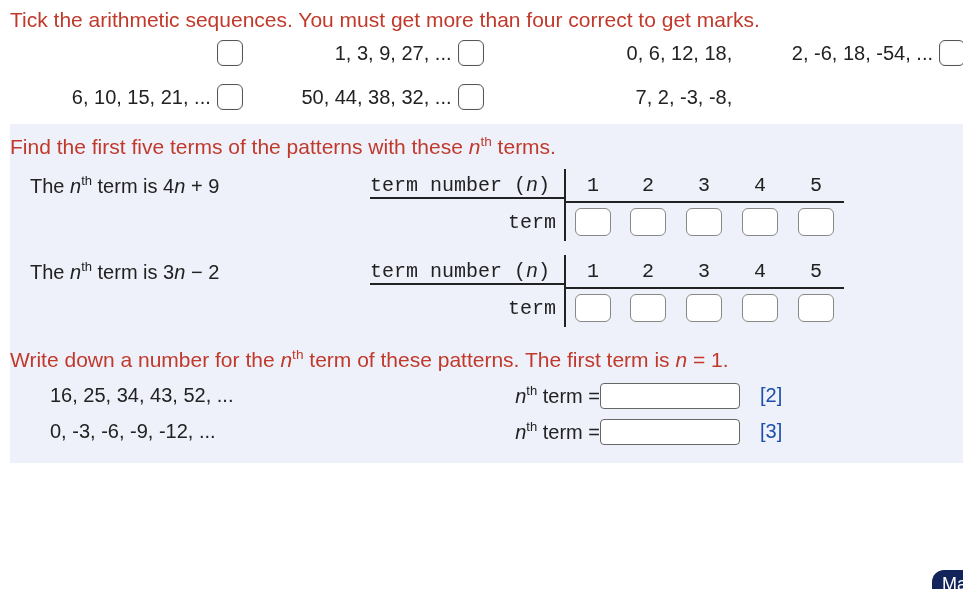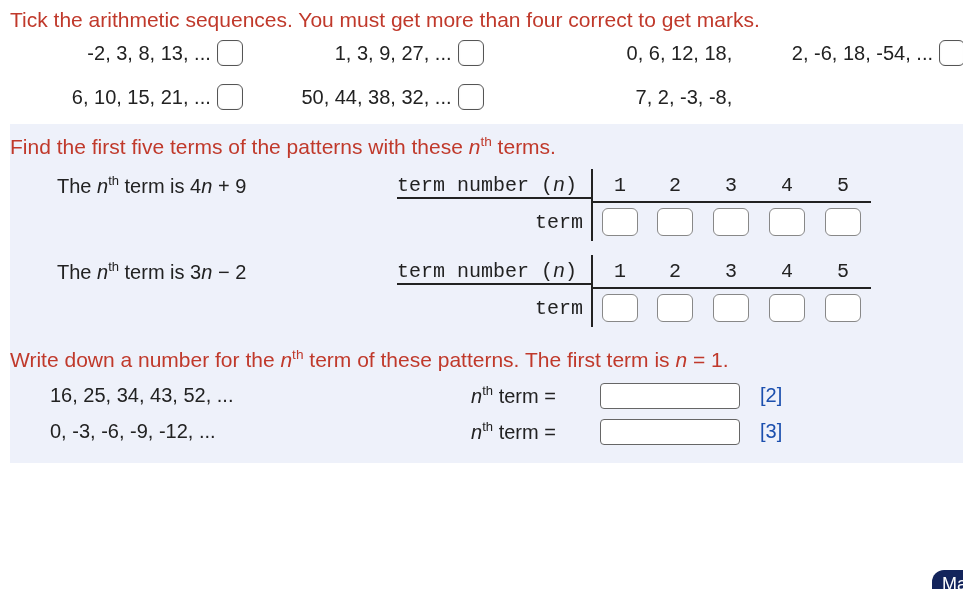--- a/index.html
+++ b/index.html
@@ -55,21 +55,20 @@
   sup { font-size: 0.65em; }
   .pattern-block {
     display: flex;
     align-items: flex-start;
     margin-bottom: 14px;
     padding: 0 20px;
   }
   .pattern-label {
     flex: 0 0 340px;
     padding-top: 4px;
-    margin-left: 27px;
   }
   .term-table {
     display: grid;
     grid-template-columns: auto repeat(5, 56px);
     grid-template-rows: 34px 38px;
     align-items: center;
     font-family: Liberation Mono, monospace;
   }
   .th-label {
     text-align: right;
@@ -115,21 +114,21 @@
     font-size: 21px;
     margin-bottom: 10px;
   }
   .formula-row {
     display: grid;
     grid-template-columns: 360px 190px 160px 80px;
     align-items: center;
     margin-bottom: 10px;
     padding-left: 40px;
   }
-  .formula-label { text-align: center; margin-left: 17px; }
+  .formula-label { text-align: right; margin-left: 17px; }
   .formula-input {
     width: 140px;
     height: 26px;
     border: 1px solid #666;
     border-radius: 4px;
     background: #fff;
   }
   .marks { color: #1b4fae; }
   .mark-btn {
     position: absolute;
@@ -146,21 +145,20 @@
 </style>
 </head>
 <body>
 
 <div class="wrap">
 
 <div class="instruction">Tick the arithmetic sequences. You must get more than four correct to get marks.</div>
 
 <div class="seq-grid">
   <div class="seq-item">
-    <span>-2, 3, 8, 13, ...</span>
     <div class="checkbox"></div>
   </div>
   <div class="seq-item">
     <span>1, 3, 9, 27, ...</span>
     <div class="checkbox"></div>
   </div>
   <div class="seq-item no-box">
     <span>0, 6, 12, 18,</span>
   </div>
   <div class="seq-item">

